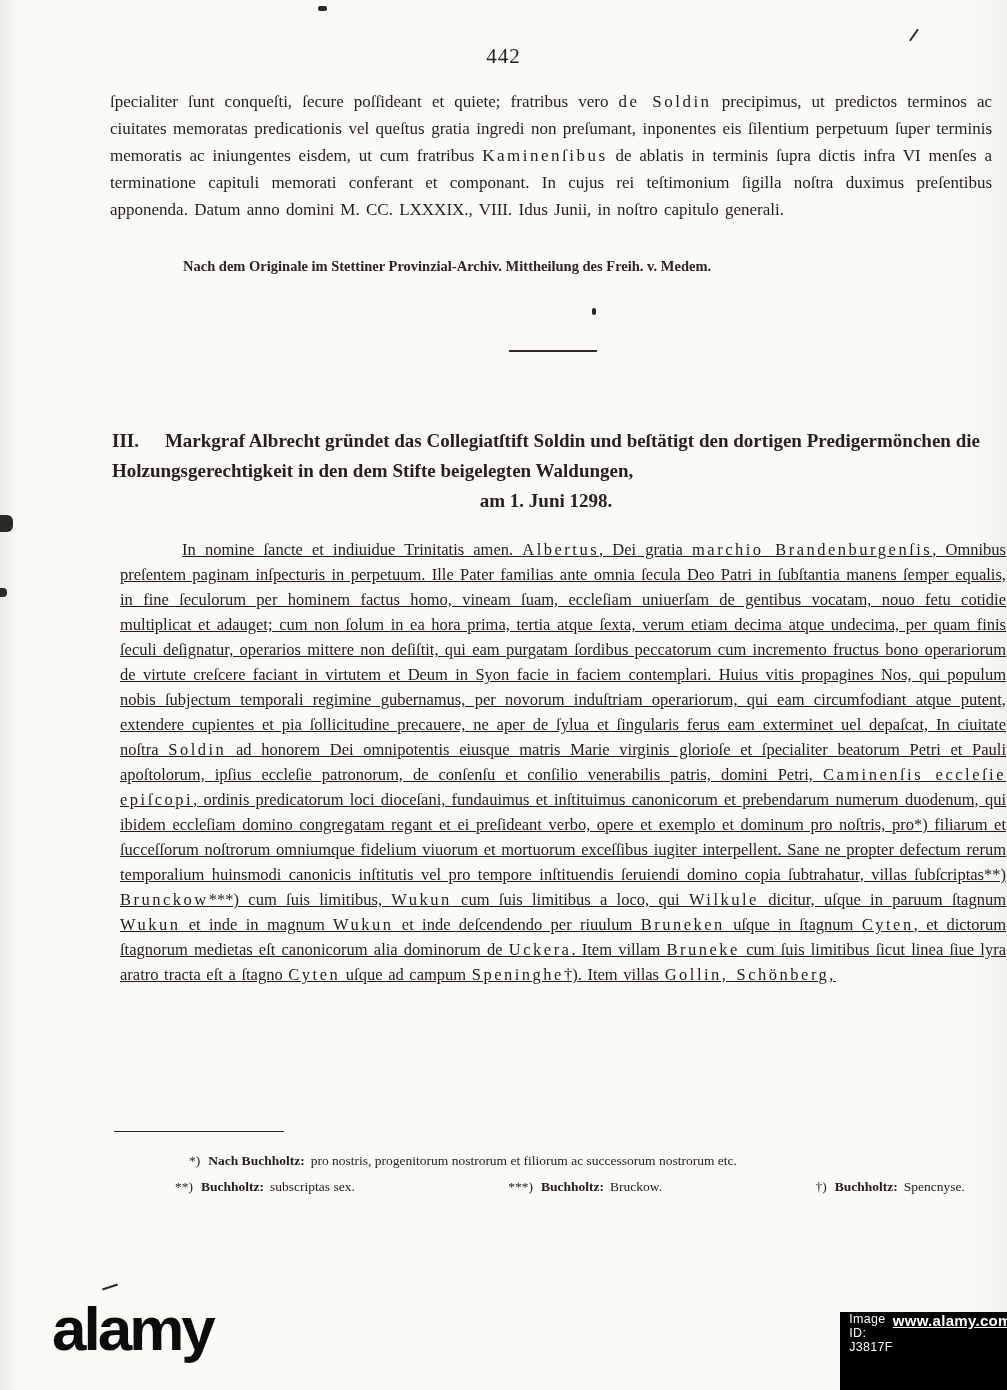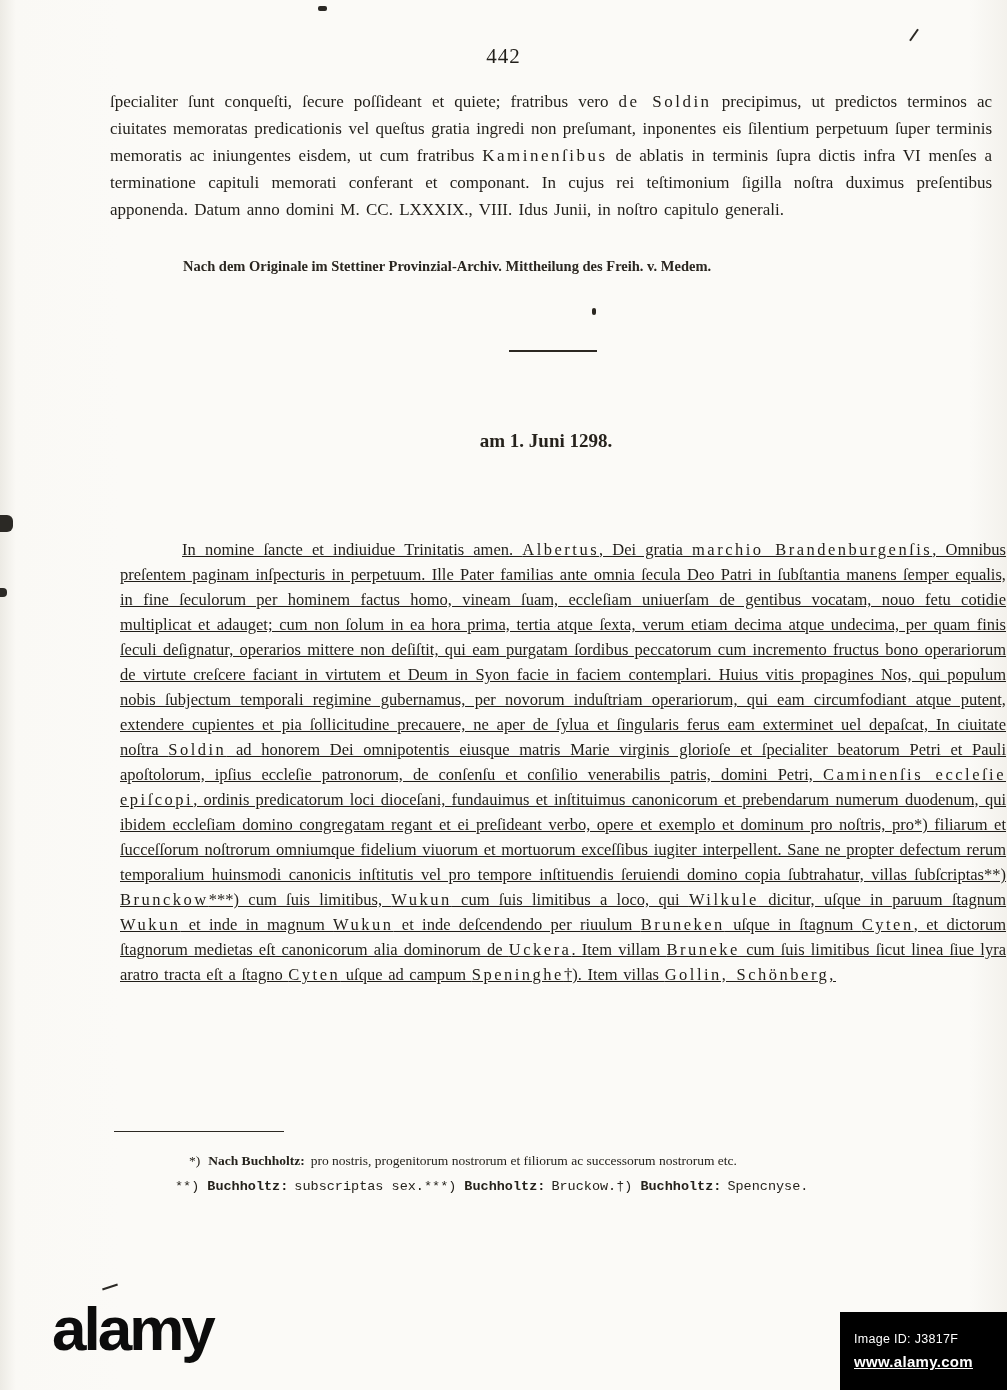--- a/index.html
+++ b/index.html
@@ -90,21 +90,21 @@
     border-top: 1.5px solid #2c2822;
   }
   .footnotes {
     position: absolute;
     top: 1148px; left: 175px; width: 790px;
     font-size: 13.5px;
     line-height: 26px;
     color: #25221c;
   }
   .fn-line1 { white-space: nowrap; padding-left: 14px; }
-  .fn-line2 { display: flex; white-space: nowrap; font-family: Liberation Mono, monospace; }
+  .fn-line2 { display: flex; justify-content: space-between; white-space: nowrap; }
   .fn-marker { margin-right: 8px; }
   .fn-label { font-weight: 700; margin-right: 6px; }
   .scan-artifact { position: absolute; background: #2b2925; }
   .artifact-1 { top: 515px; left: 0; width: 13px; height: 17px; border-radius: 0 6px 6px 0; }
   .artifact-2 { top: 588px; left: 0; width: 7px; height: 9px; border-radius: 0 4px 4px 0; }
   .artifact-3 { top: 6px; left: 318px; width: 9px; height: 5px; border-radius: 2px; }
   .artifact-4 { top: 28px; left: 913px; width: 2px; height: 14px; transform: rotate(35deg); }
   .artifact-5 { top: 1286px; left: 102px; width: 16px; height: 2px; transform: rotate(-18deg); }
   .alamy-logo {
     position: absolute;
@@ -117,21 +117,20 @@
     color: #0c0c0c;
   }
   .alamy-box {
     position: absolute;
     top: 1312px; right: 0;
     width: 167px; height: 78px;
     background: #000000;
     color: #ffffff;
     font-family: "Liberation Sans", "DejaVu Sans", sans-serif;
     display: flex;
-    flex-direction: column;
     justify-content: center;
     padding-left: 14px;
     box-sizing: border-box;
   }
   .alamy-id { font-size: 12.5px; margin-bottom: 7px; letter-spacing: 0.3px; }
   .alamy-url { font-size: 15px; font-weight: 700; letter-spacing: 0.3px; text-decoration: underline; }
 </style>
 </head>
 <body>
 
@@ -140,20 +139,23 @@
   <div class="page-number">442</div>
 
   <p class="charter-end"><span>ſpecialiter ſunt conqueſti, ſecure poſſideant et quiete; fratribus vero </span><span class="sperr">de Soldin</span><span> precipimus, ut predictos terminos ac ciuitates memoratas predicationis vel queſtus gratia ingredi non preſumant, inponentes eis ſilentium perpetuum ſuper terminis memoratis ac iniungentes eisdem, ut cum fratribus </span><span class="sperr">Kaminenſibus</span><span> de ablatis in terminis ſupra dictis infra VI menſes a terminatione capituli memorati conferant et componant.  In cujus rei teſtimonium ſigilla noſtra duximus preſentibus apponenda.  Datum anno domini M. CC. LXXXIX., VIII. Idus Junii, in noſtro capitulo generali.</span></p>
 
   <div class="source-note">Nach dem Originale im Stettiner Provinzial-Archiv.  Mittheilung des Freih. v. Medem.</div>
 
   <div class="separator-dot"></div>
   <div class="separator-rule"></div>
 
   <div class="section-heading">
+    <p class="heading-par">
+      <span class="heading-number">III.</span><span>Markgraf Albrecht gründet das Collegiatſtift Soldin und beſtätigt den dortigen Predigermönchen die Holzungsgerechtigkeit in den dem Stifte beigelegten Waldungen,</span>
+    </p>
     <p class="heading-date">am 1. Juni 1298.</p>
   </div>
 
   <p class="main-body"><span>In nomine ſancte et indiuidue Trinitatis amen.  </span><span class="sperr">Albertus</span><span>, Dei gratia </span><span class="sperr">marchio Brandenburgenſis</span><span>, Omnibus preſentem paginam inſpecturis in perpetuum.  Ille Pater familias ante omnia ſecula Deo Patri in ſubſtantia manens ſemper equalis, in fine ſeculorum per hominem factus homo, vineam ſuam, eccleſiam uniuerſam de gentibus vocatam, nouo fetu cotidie multiplicat et adauget; cum non ſolum in ea hora prima, tertia atque ſexta, verum etiam decima atque undecima, per quam finis ſeculi deſignatur, operarios mittere non deſiſtit, qui eam purgatam ſordibus peccatorum cum incremento fructus bono operariorum de virtute creſcere faciant in virtutem et Deum in Syon facie in faciem contemplari.  Huius vitis propagines Nos, qui populum nobis ſubjectum temporali regimine gubernamus, per novorum induſtriam operariorum, qui eam circumfodiant atque putent, extendere cupientes et pia ſollicitudine precauere, ne aper de ſylua et ſingularis ferus eam exterminet uel depaſcat, In ciuitate noſtra </span><span class="sperr">Soldin</span><span> ad honorem Dei omnipotentis eiusque matris Marie virginis glorioſe et ſpecialiter beatorum Petri et Pauli apoſtolorum, ipſius eccleſie patronorum, de conſenſu et conſilio venerabilis patris, domini Petri, </span><span class="sperr">Caminenſis eccleſie epiſcopi</span><span>, ordinis predicatorum loci dioceſani, fundauimus et inſtituimus canonicorum et prebendarum numerum duodenum, qui ibidem eccleſiam domino congregatam regant et ei preſideant verbo, opere et exemplo et dominum pro noſtris, pro*) filiarum et ſucceſſorum noſtrorum omniumque fidelium viuorum et mortuorum exceſſibus iugiter interpellent.  Sane ne propter defectum rerum temporalium huinsmodi canonicis inſtitutis vel pro tempore inſtituendis ſeruiendi domino copia ſubtrahatur, villas ſubſcriptas**) </span><span class="sperr">Brunckow</span><span>***) cum ſuis limitibus, </span><span class="sperr">Wukun</span><span> cum ſuis limitibus a loco, qui </span><span class="sperr">Wilkule</span><span> dicitur, uſque in paruum ſtagnum </span><span class="sperr">Wukun</span><span> et inde in magnum </span><span class="sperr">Wukun</span><span> et inde deſcendendo per riuulum </span><span class="sperr">Bruneken</span><span> uſque in ſtagnum </span><span class="sperr">Cyten</span><span>, et dictorum ſtagnorum medietas eſt canonicorum alia dominorum de </span><span class="sperr">Uckera</span><span>.  Item villam </span><span class="sperr">Bruneke</span><span> cum ſuis limitibus ſicut linea ſiue lyra aratro tracta eſt a ſtagno </span><span class="sperr">Cyten</span><span> uſque ad campum </span><span class="sperr">Speninghe</span><span>†).  Item villas </span><span class="sperr">Gollin, Schönberg,</span></p>
 
   <div class="footnote-rule"></div>
 
   <div class="footnotes">
     <div class="fn-line1">
       <span class="fn-marker">*)</span><span class="fn-label fraktur">Nach Buchholtz:</span><span>pro nostris, progenitorum nostrorum et filiorum ac successorum nostrorum etc.</span>

